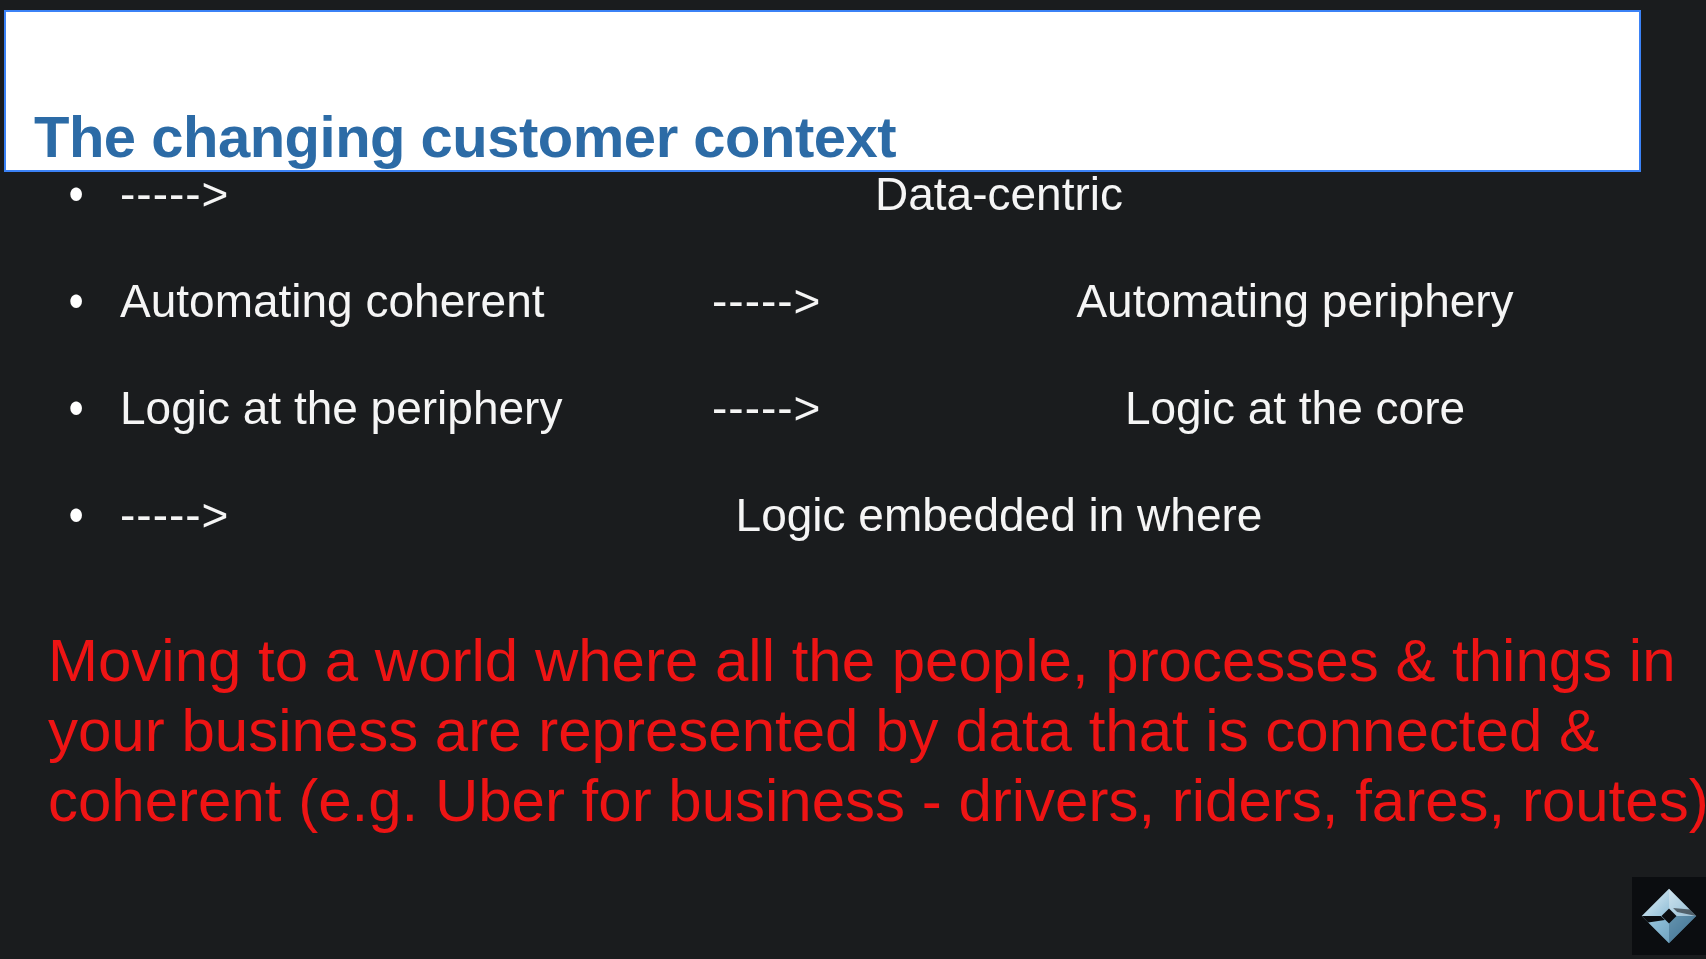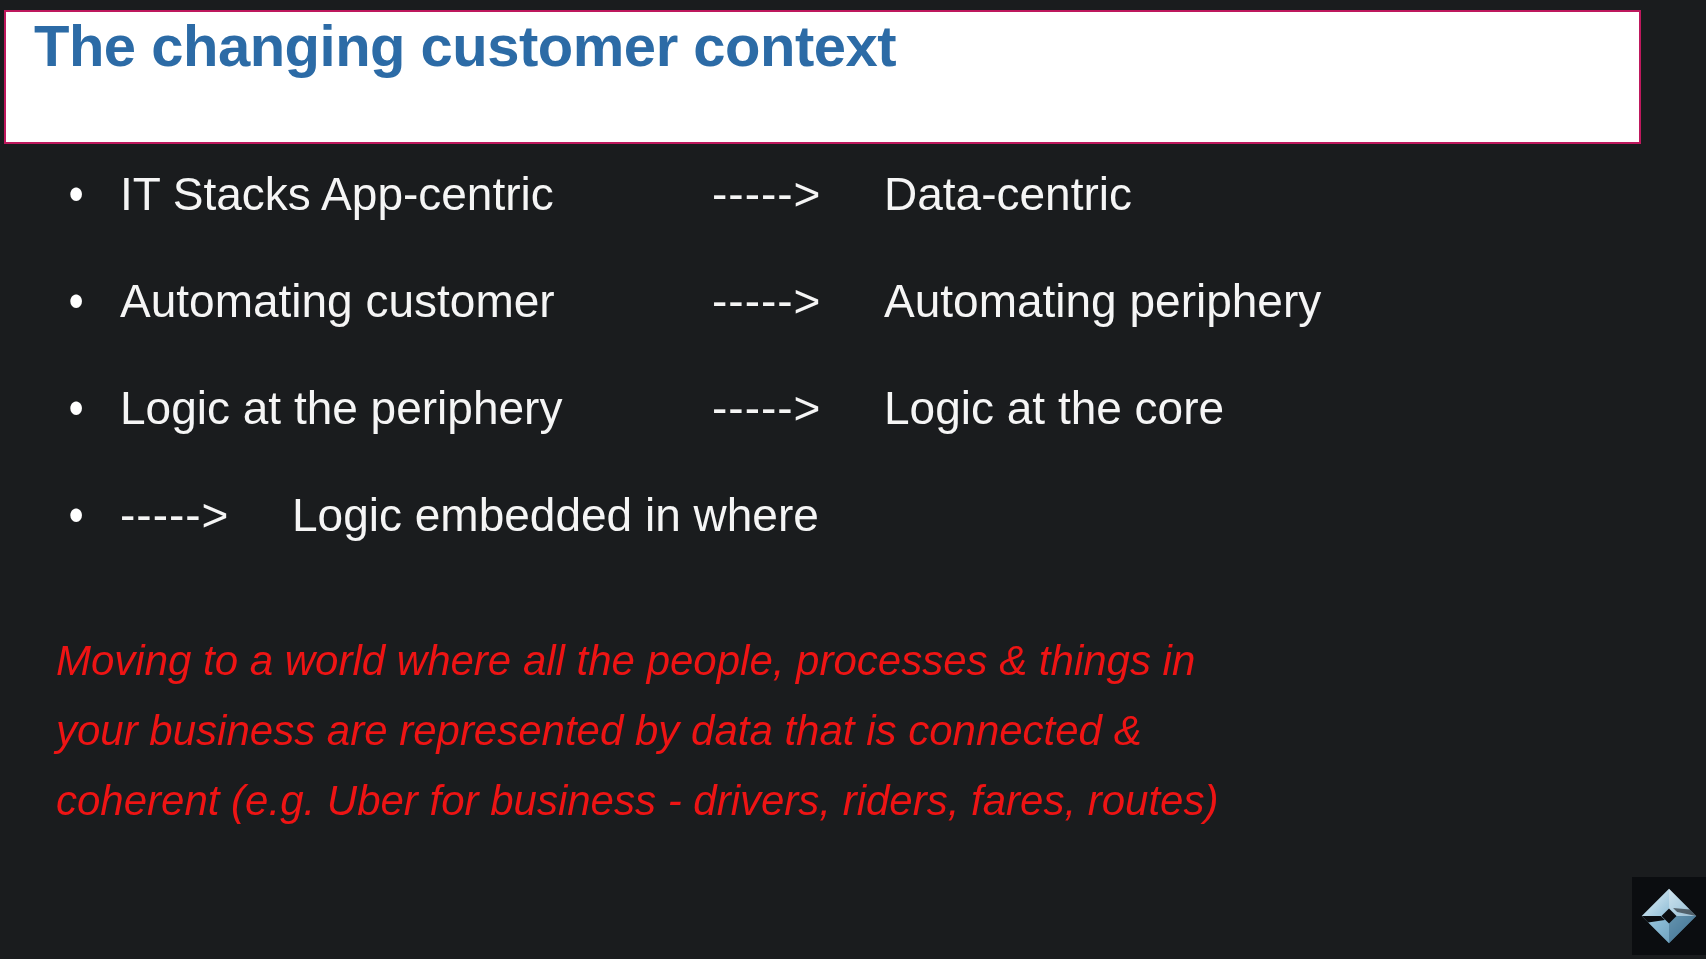--- a/index.html
+++ b/index.html
@@ -12,25 +12,25 @@
   }
   .slide {
     position: absolute;
     width: 1706px; height: 959px;
     background: #1a1c1e;
   }
   
   .title-band {
     position: absolute;
     left: 4px; top: 10px;
-    width: 1637px; height: 134px;
+    width: 1637px; height: 162px;
     background: #ffffff;
-    border: 2px solid #be185d;
+    border: 2px solid #3b82f6;
     display: flex;
-    align-items: flex-start;
+    align-items: flex-end;
   }
   .title-text {
     color: #2c6ba6;
     font-size: 58px;
     font-weight: 700;
     padding-left: 28px;
     letter-spacing: -0.5px;
     white-space: nowrap;
   }
   
@@ -50,29 +50,28 @@
   }
   .bullet-dot {
     width: 52px;
     font-size: 27px;
     color: #ffffff;
     transform: scaleY(1.15);
     flex: 0 0 52px;
   }
   .bullet-left  { flex: 0 0 592px; }
   .bullet-arrow { flex: 0 0 172px; letter-spacing: 1px; }
-  .bullet-right { flex: 1 1 auto; }
+  .bullet-right { flex: 1 1 auto; text-align: center; }
   
   .note {
     position: absolute;
-    left: 56px; top: 626px;
+    left: 48px; top: 626px;
     width: 1560px;
     color: #ee1414;
-    font-size: 42px;
-    font-style: italic;
+    font-size: 60px;
     line-height: 70px;
     white-space: nowrap;
   }
   
   .logo-tile {
     position: absolute;
     right: 0; bottom: 4px;
     width: 74px; height: 78px;
     background: #0b0d10;
     display: flex;
@@ -87,28 +86,27 @@
 <div class="slide">
 
   <div class="title-band">
     <div class="title-text">The changing customer context</div>
   </div>
 
   <div class="bullets">
 
     <div class="bullet-row">
       <span class="bullet-dot">●</span>
-      <span class="bullet-left">IT Stacks App-centric</span>
       <span class="bullet-arrow">-----&gt;</span>
       <span class="bullet-right">Data-centric</span>
     </div>
 
     <div class="bullet-row">
       <span class="bullet-dot">●</span>
-      <span class="bullet-left">Automating customer</span>
+      <span class="bullet-left">Automating coherent</span>
       <span class="bullet-arrow">-----&gt;</span>
       <span class="bullet-right">Automating periphery</span>
     </div>
 
     <div class="bullet-row">
       <span class="bullet-dot">●</span>
       <span class="bullet-left">Logic at the periphery</span>
       <span class="bullet-arrow">-----&gt;</span>
       <span class="bullet-right">Logic at the core</span>
     </div>

